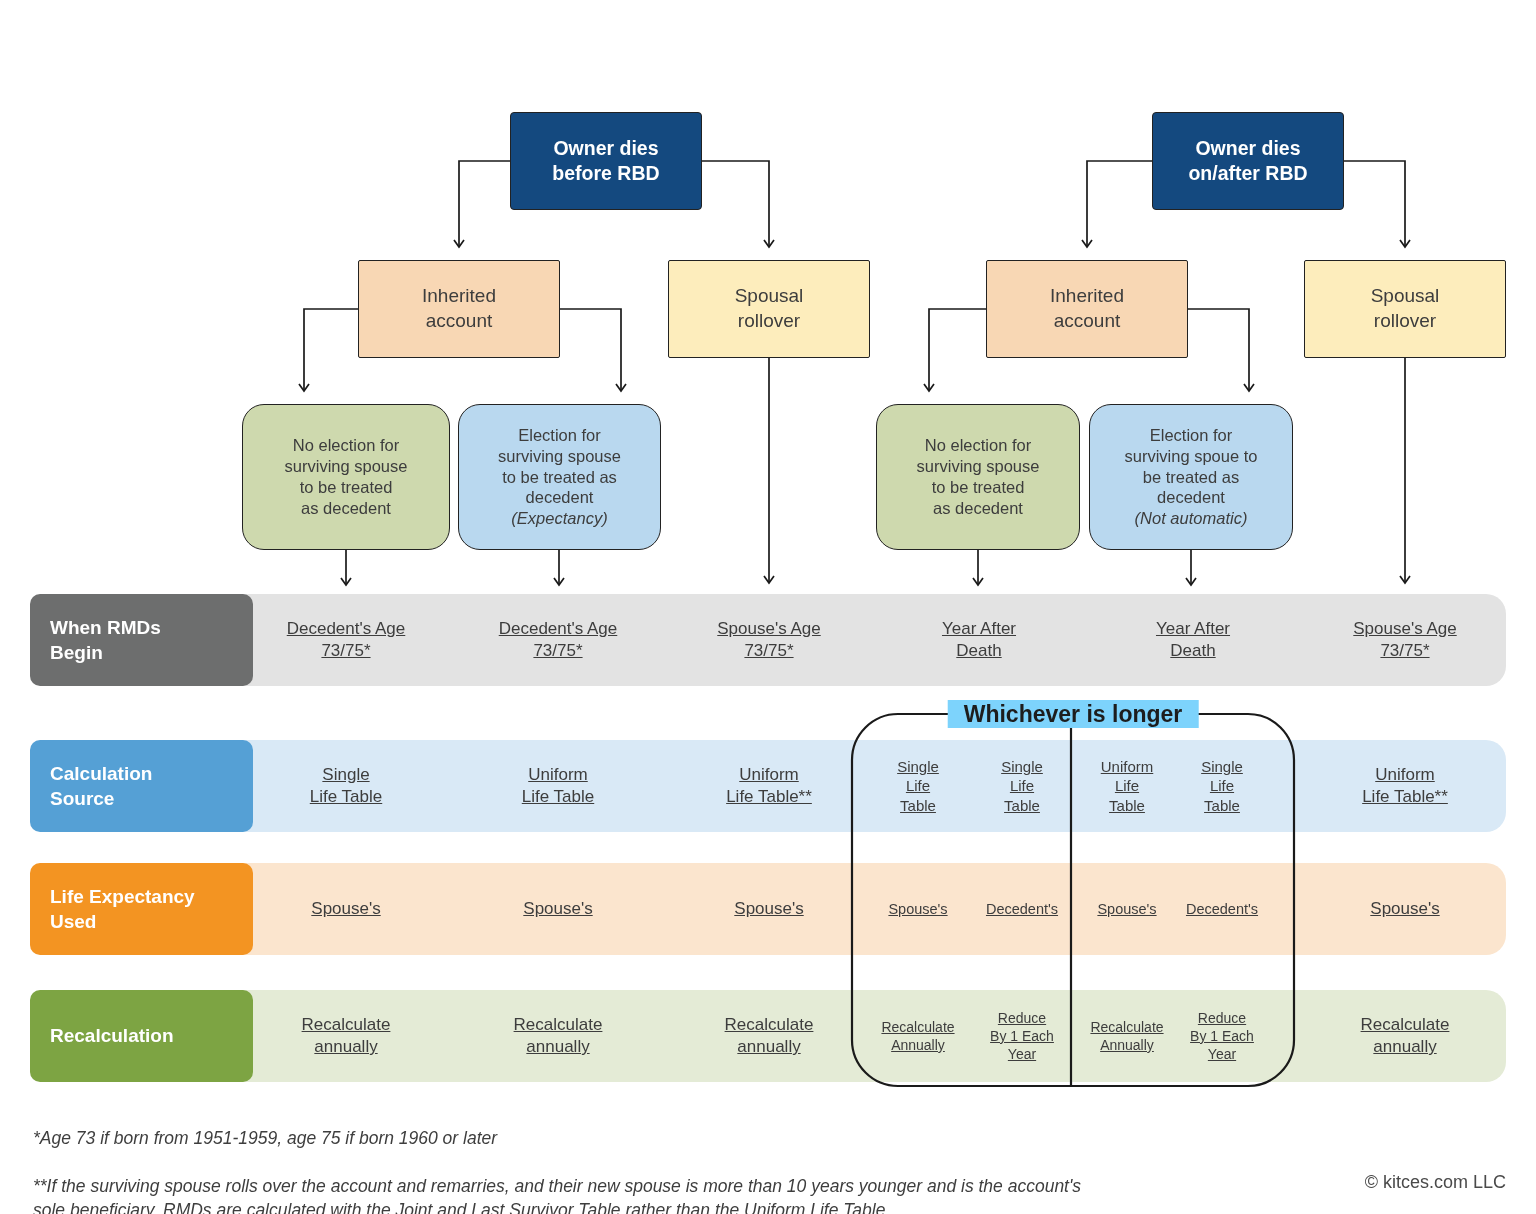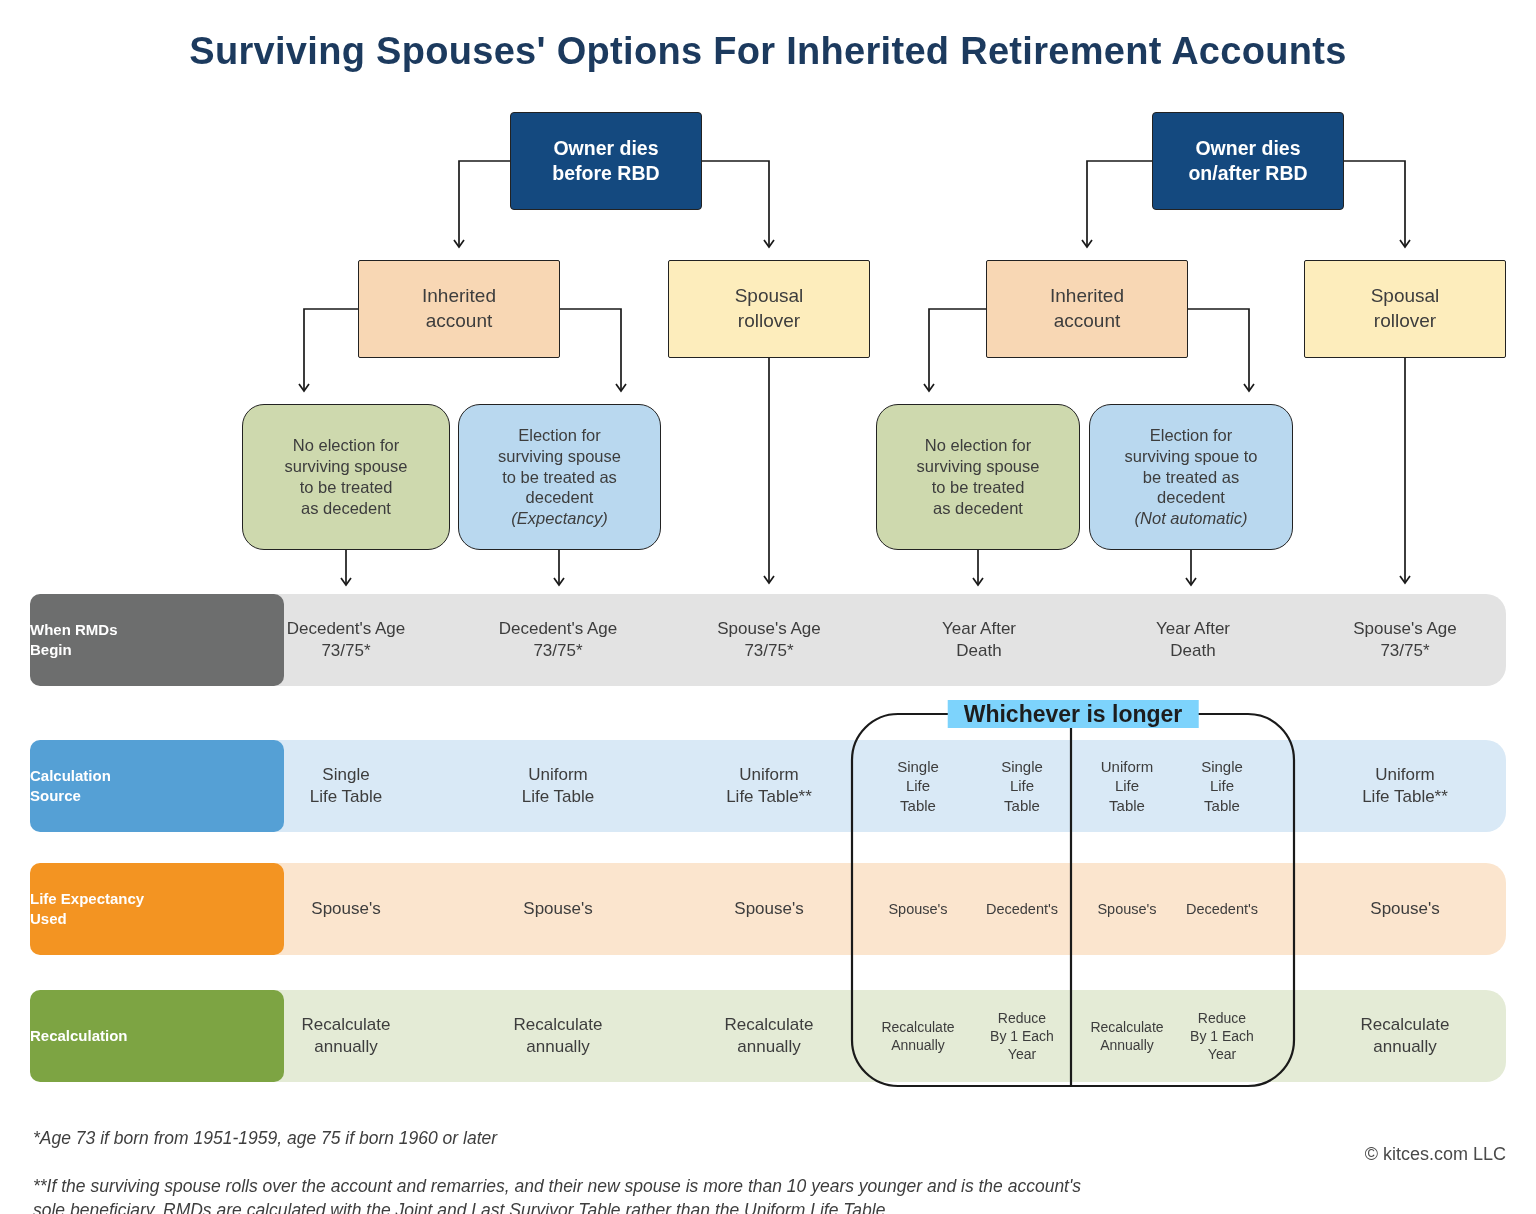--- a/index.html
+++ b/index.html
@@ -19,31 +19,31 @@
   }
   
   .band{position:absolute; left:242px; width:1264px; height:92px; border-radius:0 20px 20px 0;}
   .r1{top:594px}.r2{top:740px}.r3{top:863px}.r4{top:990px}
   .band.r1{background:var(--band-gray)}
   .band.r2{background:var(--band-blue)}
   .band.r3{background:var(--band-peach)}
   .band.r4{background:var(--band-green)}
   
   .rowhead{
-    position:absolute; left:30px; width:254px; height:92px; border-radius:10px;
-    display:flex; align-items:center; box-sizing:border-box; 
-    color:#fff; font-weight:700; font-size:15px; line-height:1.32; white-space:pre-line; z-index:4;
+    position:absolute; left:30px; width:223px; height:92px; border-radius:10px;
+    display:flex; align-items:center; box-sizing:border-box; padding-left:20px;
+    color:#fff; font-weight:700; font-size:19px; line-height:1.32; white-space:pre-line; z-index:4;
   }
   .hgray{background:var(--header-gray)} .hblue{background:var(--header-blue)}
   .horange{background:var(--header-orange)} .hgreen{background:var(--header-green)}
   
   .cell{
     position:absolute; height:92px; transform:translateX(-50%);
     display:flex; align-items:center; justify-content:center; text-align:center;
-    font-size:17px; line-height:1.3; white-space:pre-line; color:var(--box-text); z-index:3;
+    font-size:17px; line-height:1.3; white-space:pre-line; color:var(--box-text); z-index:3;text-decoration:underline;
   }
   .c1{left:346px}.c2{left:558px}.c3{left:769px}.c4{left:979px}.c5{left:1193px}.c6{left:1405px}
   .s1{left:918px}.s2{left:1022px}.s3{left:1127px}.s4{left:1222px}
   .cell.r2.sub{font-size:15px; line-height:1.28}
   .cell.r3.sub{font-size:14.5px}
   .cell.r4.sub{font-size:14px; line-height:1.3}
   
   .box{
     position:absolute; box-sizing:border-box; border:1.6px solid #222;
     display:flex; flex-direction:column; align-items:center; justify-content:center;
@@ -71,29 +71,28 @@
     position:absolute; left:1073px; top:700px; transform:translateX(-50%);
     background:#7dd3fc; padding:0 16px; font-size:23px; font-weight:700; color:#1d1d1d;
     z-index:3; white-space:nowrap; line-height:28px;
   }
   
   .footnotes{
     position:absolute; left:33px; top:1102px; font-style:italic; font-size:17.5px;
     line-height:24px; color:#3e3e3e; white-space:pre-line;
   }
   .copyright{
-    position:absolute; right:30px; top:1144px; font-size:18px; color:#4a4a4a;
+    position:absolute; right:30px; top:1172px; font-size:18px; color:#4a4a4a;
   }
 </style>
 </head>
 <body>
 
 <div class="canvas">
 
-  <div class="title">Surviving Spouses' Options For Inherited Retirement Accounts</div>
 
   <div class="band r1"></div>
   <div class="band r2"></div>
   <div class="band r3"></div>
   <div class="band r4"></div>
 
   <svg class="overlay" width="1536" height="1214" viewBox="0 0 1536 1214">
     <defs>
       <marker id="arrow" markerUnits="userSpaceOnUse" markerWidth="16" markerHeight="16" refX="10" refY="7" orient="auto">
         <path d="M3 2 L10 7 L3 12" fill="none" stroke="#1a1a1a" stroke-width="1.7"></path>

